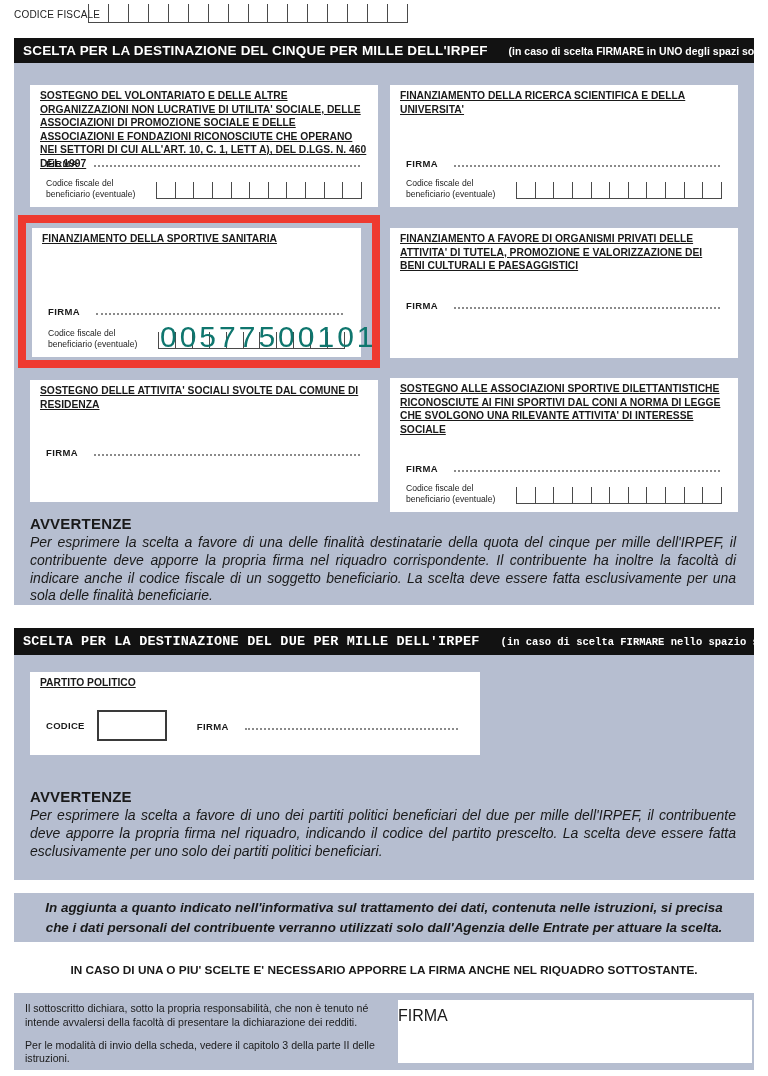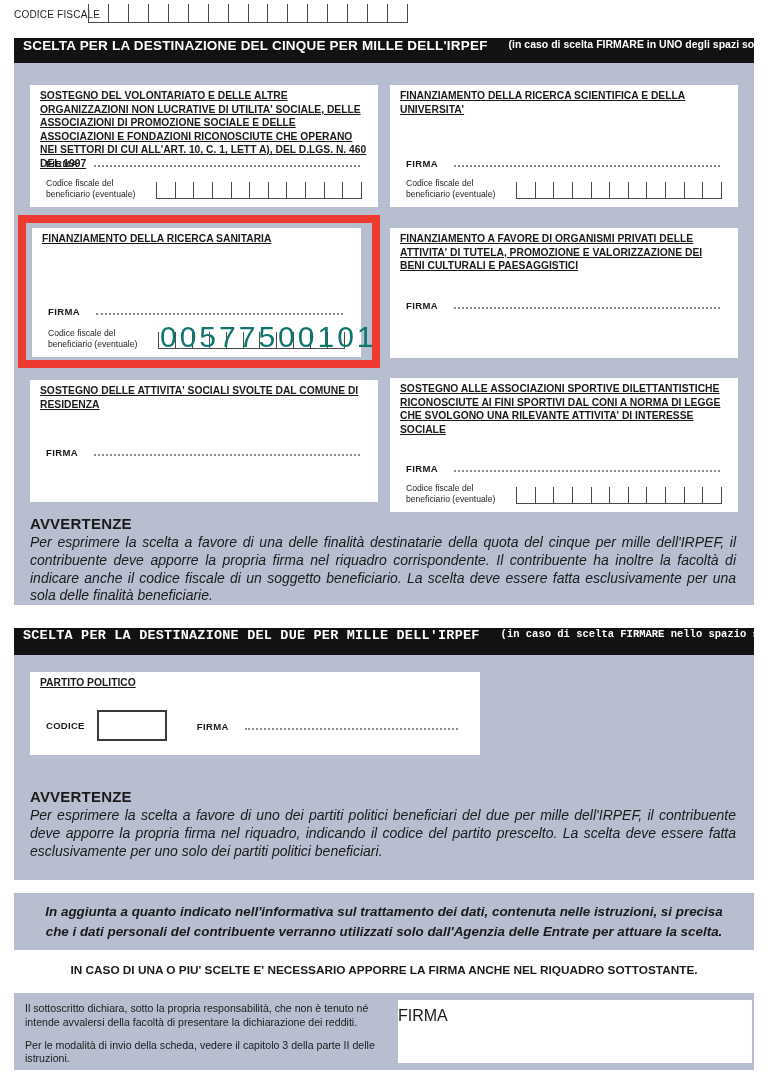--- a/index.html
+++ b/index.html
@@ -8,21 +8,21 @@
 
   
   .cf-top-label { position:absolute; top:9px; left:14px; font-size:10px; color:#222; letter-spacing:.2px; }
   .cf-top-comb { position:absolute; top:4px; left:88px; width:320px; height:19px; }
 
   .comb { display:flex; border-bottom:1.6px solid #4a4a4a; }
   .comb > div { flex:1; border-left:1.6px solid #4a4a4a; }
   .comb > div:last-child { border-right:1.6px solid #4a4a4a; }
 
   
-  .bar { position:absolute; left:14px; width:740px; background:#121212; color:#fff; display:flex; padding-left:9px; gap:21px; }
+  .bar { position:absolute; left:14px; width:740px; background:#121212; color:#fff; display:flex; align-items:center; padding-left:9px; gap:21px; }
   .bar .t1 { font-size:13.5px; font-weight:700; letter-spacing:.2px; white-space:nowrap; }
   .bar .t2 { font-size:10.5px; font-weight:700; white-space:nowrap; }
   .bar1 { top:38px; height:25px; }
   .bar2 { top:628px; height:27px;font-family:Liberation Mono, monospace; }
 
   
   .panel { position:absolute; left:14px; width:740px; background:#b6bed0; }
   .panel1 { top:63px; height:542px; }
   .panel2 { top:655px; height:225px; }
 
@@ -51,21 +51,21 @@
   .avvertenze p { font-size:14px; line-height:1.27; text-align:justify;font-style:italic; }
 
   
   .partito-box { left:16px; top:17px; width:450px; height:83px; }
   .partito-row { position:absolute; left:16px; right:20px; top:38px; display:flex; align-items:center; }
   .codice-label { font-size:9.5px; font-weight:700; letter-spacing:.3px; }
   .codice-input { width:70px; height:31px; border:2px solid #3a3a3a; background:#fff; margin:0 30px 0 12px; }
   .partito-row .firma-wrap { flex:1; display:flex; align-items:flex-end; }
 
   
-  .notice { position:absolute; top:893px; left:14px; width:740px; height:57px; background:#b6bed0; display:flex; align-items:center; }
+  .notice { position:absolute; top:893px; left:14px; width:740px; height:49px; background:#b6bed0; display:flex; align-items:center; }
   .notice p { width:100%; padding:0 22px; font-size:13.4px; font-weight:700; font-style:italic; line-height:1.45; text-align:center; }
 
   .multi-line { position:absolute; top:963px; left:0; width:768px; text-align:center; font-size:11.8px; font-weight:700; }
 
   
   .footer-panel { position:absolute; top:993px; left:14px; width:740px; height:77px; background:#b6bed0; }
   .footer-text { position:absolute; left:11px; top:9px; width:376px; }
   .footer-text p { font-size:10.6px; line-height:1.3; color:#1a1a1a; }
   .footer-text p + p { margin-top:9px; }
   .firma-box { position:absolute; left:384px; top:7px; width:354px; height:63px; background:#fff; }
@@ -147,21 +147,21 @@
             <div></div>
             <div></div>
             <div></div>
           </div>
       </div>
     </div>
 
     <div class="red-frame"></div>
 
     <div class="box b2">
-      <div class="title">FINANZIAMENTO DELLA RICERCA SANITARIA</div>
+      <div class="title">FINANZIAMENTO DELLA SPORTIVE SANITARIA</div>
       <div class="row-abs" style="bottom:40px;">
         <span class="firma-label">FIRMA</span>
         <span class="dotline"></span>
       </div>
       <div class="cfrow" style="bottom:8px;">
         <span class="cf-label"><span>Codice fiscale del</span><br><span>beneficiario (eventuale)</span></span>
         <div class="comb">
             <div></div>
             <div></div>
             <div></div>

